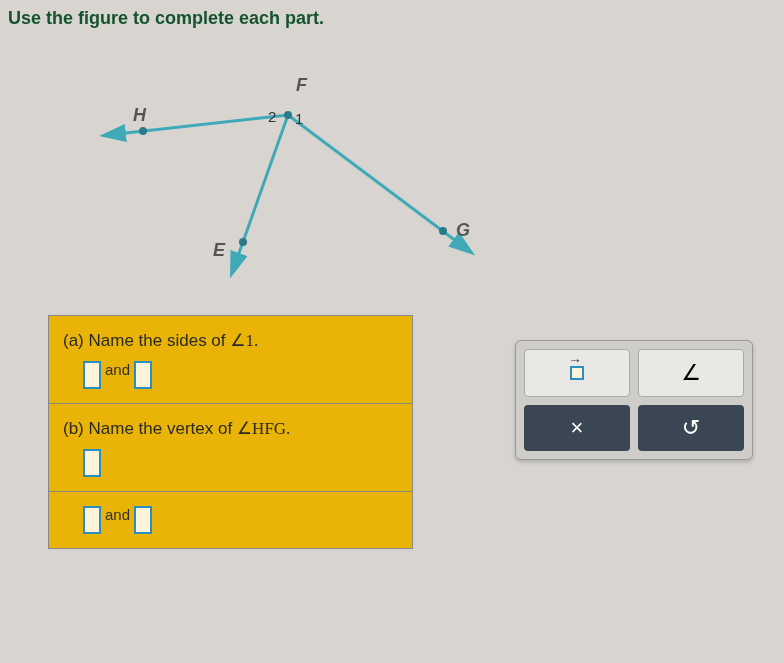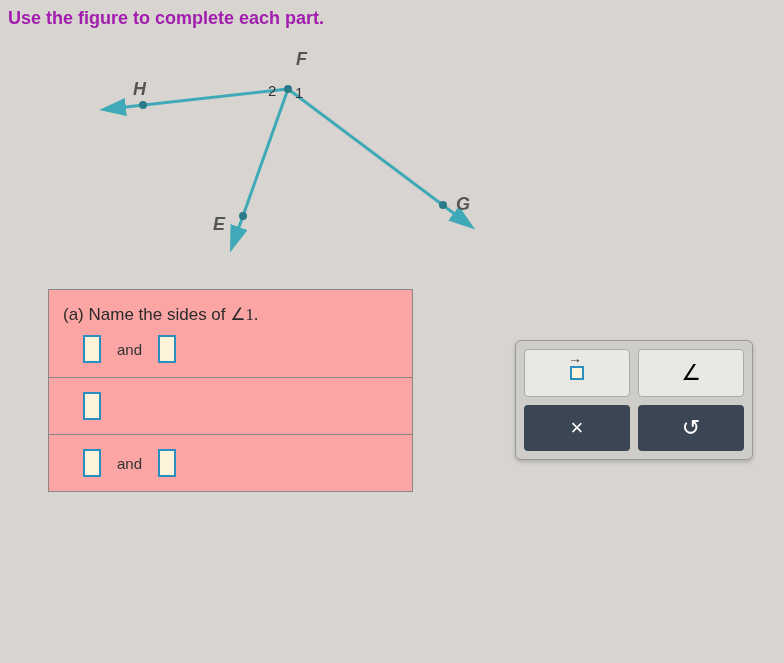--- a/index.html
+++ b/index.html
@@ -7,22 +7,22 @@
       font-family: Arial, sans-serif;
       background: #d8d5d1;
       padding: 8px;
       width: 784px;
       height: 663px;
       position: relative;
     }
     .instruction {
       font-size: 18px;
       font-weight: bold;
-      color: #a21caf;
-      margin-bottom: 0;
+      color: #14532d;
+      margin-bottom: 26px;
     }
     .figure-area {
       width: 450px;
       height: 250px;
       margin-left: 60px;
       position: relative;
     }
     .point-label {
       position: absolute;
       font-size: 18px;
@@ -33,31 +33,31 @@
     .angle-label {
       position: absolute;
       font-size: 15px;
       color: #333;
     }
     .questions-box {
       border: 1px solid #888;
       width: 365px;
       margin-top: 10px;
       margin-left: 40px;
-      background: #fca5a5;
+      background: #eab308;
     }
     .question {
       padding: 14px 14px;
       border-bottom: 1px solid #888;
       font-size: 17px;
       color: #2a2a2a;
     }
     .question:last-child { border-bottom: none; }
     .question-text { margin-bottom: 10px; }
-    .answer-line { display: flex; align-items: center; gap: 16px; padding-left: 20px; }
+    .answer-line { display: flex; align-items: flex-start; gap: 4px; padding-left: 20px; }
     .input-box {
       display: inline-block;
       width: 18px;
       height: 28px;
       border: 2px solid #2a8fbf;
       background: #fdf3d8;
       vertical-align: middle;
     }
     .and-text { font-size: 15px; color: #333; }
     .qletter { font-weight: normal; }
@@ -162,20 +162,24 @@
       <span class="qletter">(a)</span>
       <span>Name the sides of </span><span class="angle-sym">∠1.</span>
     </div>
     <div class="answer-line">
       <span class="input-box"></span>
       <span class="and-text">and</span>
       <span class="input-box"></span>
     </div>
   </div>
   <div class="question">
+    <div class="question-text">
+      <span class="qletter">(b)</span>
+      <span>Name the vertex of </span><span class="angle-sym">∠HFG.</span>
+    </div>
     <div class="answer-line">
       <span class="input-box"></span>
     </div>
   </div>
   <div class="question">
     <div class="answer-line">
       <span class="input-box"></span>
       <span class="and-text">and</span>
       <span class="input-box"></span>
     </div>

